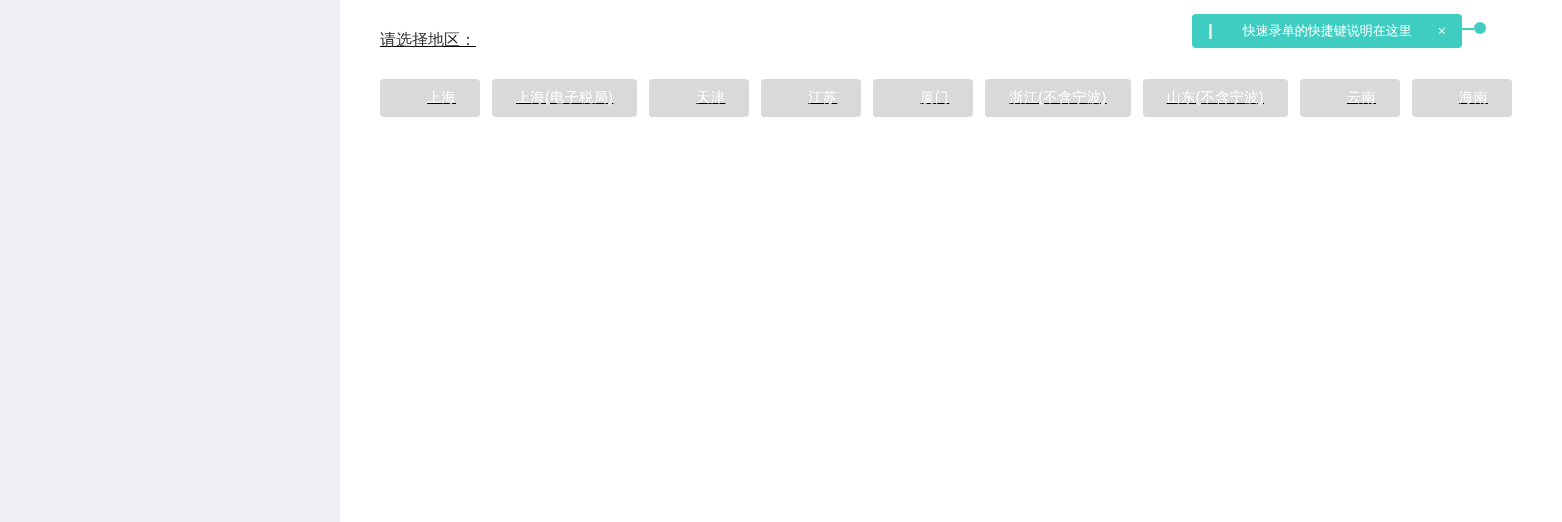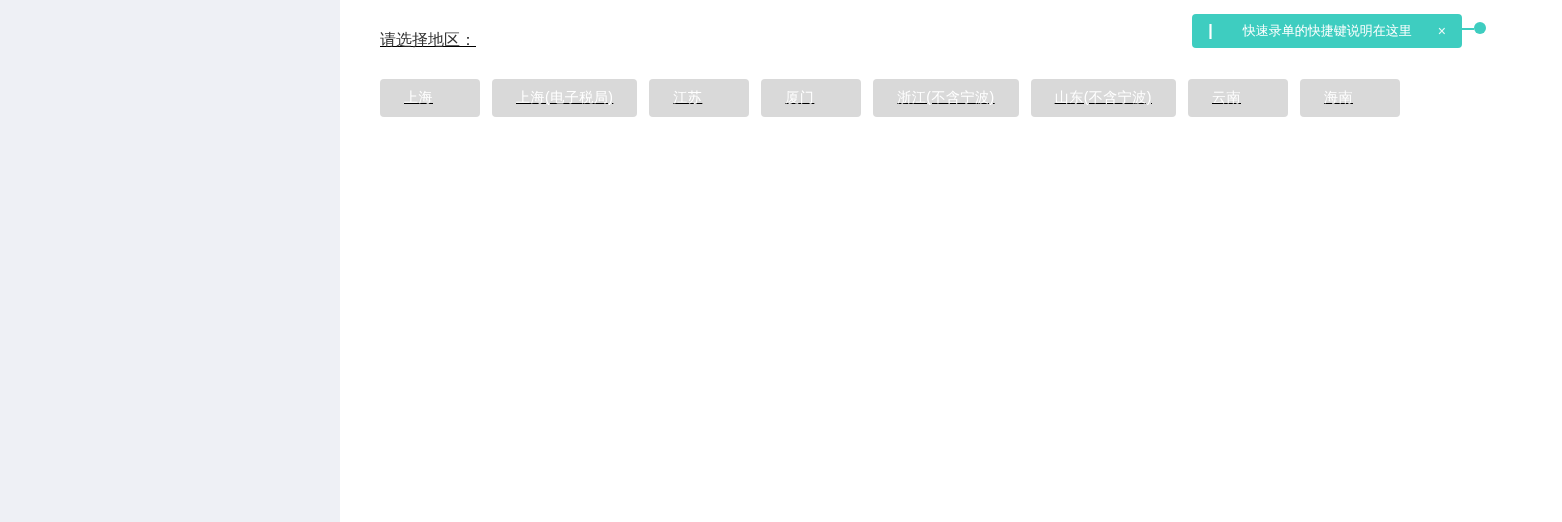--- a/index.html
+++ b/index.html
@@ -52,21 +52,21 @@
 
     .region-btn {
       background: #d9d9d9;
       border: none;
       border-radius: 4px;
       padding: 10px 24px;
       font-size: 14px;
       color: #fff;
       cursor: pointer;
       min-width: 100px;
-      text-align: left;
+      text-align: right;
       letter-spacing: 0.5px;
     }
 
     
     .tooltip-bar {
       position: absolute;
       top: 14px;
       right: 100px;
       background: #3ecdc0;
       color: #fff;
@@ -118,20 +118,21 @@
 
 <div class="left-sidebar"></div>
 
 <div class="main-content">
 
   <div class="page-title">请选择地区：</div>
 
   <div class="region-buttons" id="region-container">
   <button class="region-btn">上海</button>
       <button class="region-btn">上海(电子税局)</button>
+      <button class="region-btn">天津</button>
       <button class="region-btn">江苏</button>
       <button class="region-btn">厦门</button>
       <button class="region-btn">浙江(不含宁波)</button>
       <button class="region-btn">山东(不含宁波)</button>
       <button class="region-btn">云南</button>
       <button class="region-btn">海南</button>
     </div>
 
 </div>
 

